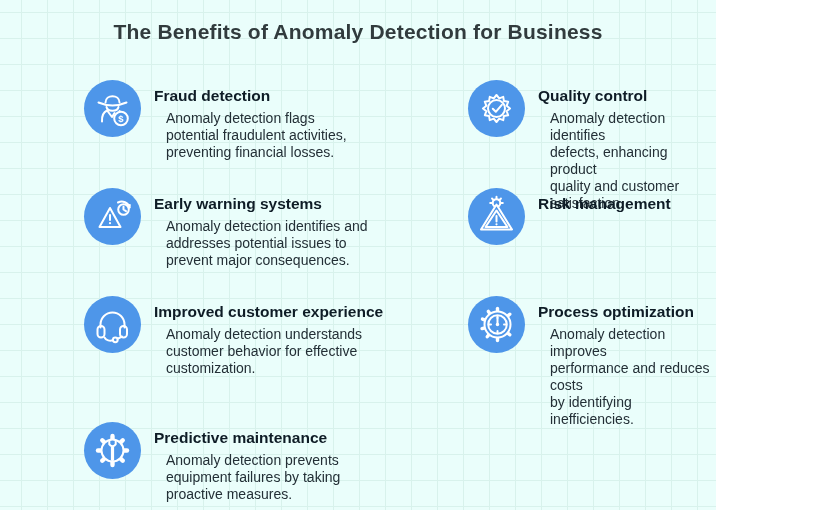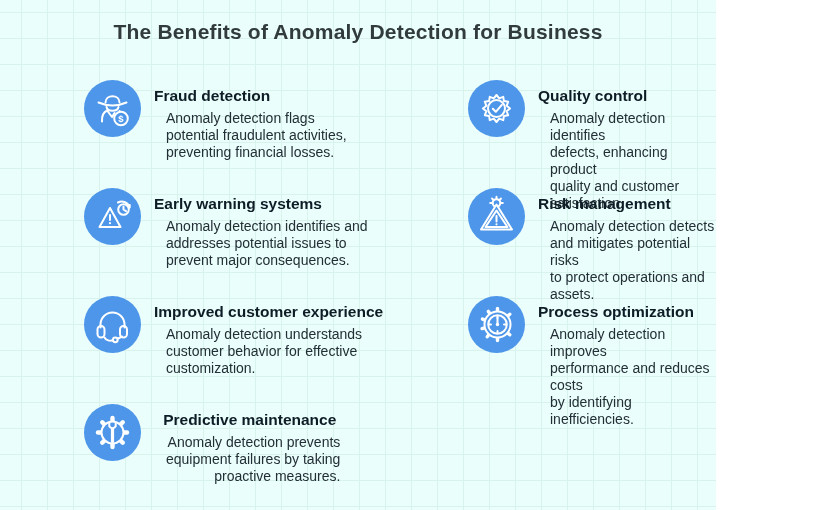--- a/index.html
+++ b/index.html
@@ -49,21 +49,21 @@
     line-height:17px;
     color:#232f36;
     white-space:pre-line;
   }
   #i0{left:84px;top:80px;}
   #i1{left:468px;top:80px;}
   #i2{left:84px;top:188px;}
   #i3{left:468px;top:188px;}
   #i4{left:84px;top:296px;}
   #i5{left:468px;top:296px;}
-  #i6{left:84px;top:404px;text-align:right;}
+  #i6{left:84px;top:422px;}
   .glyph{stroke:#fff;stroke-width:2;fill:none;stroke-linecap:round;stroke-linejoin:round;}
 </style>
 </head>
 <body>
 
 <div class="canvas">
 
   <div class="title">The Benefits of Anomaly Detection for Business</div>
 
   <div class="item" id="i0">
@@ -138,23 +138,20 @@
           <circle cx="28.5" cy="15" r="3.8"></circle>
           <path d="M28.5 16.5 L44 41.5 L13 41.5 Z" fill="#4e96e9"></path>
           <path d="M28.5 22.5 L39.5 39 L17.5 39 Z"></path>
           <path d="M28.5 28 V33.5"></path>
           <circle cx="28.5" cy="36.3" r="1.1" fill="#fff" stroke="none"></circle>
         </g>
       </svg>
     </div>
     <div class="item-text">
       <h3 class="item-title">Risk management</h3>
-      <p class="item-body">Anomaly detection detects
-and mitigates potential risks
-to protect operations and assets.</p>
     </div>
   </div>
 
   <div class="item" id="i4">
     <div class="icon-circle">
       <svg viewBox="0 0 57 57" width="57" height="57">
         <g class="glyph">
           <path d="M16.5 31.5 V28.5 a12 12 0 0 1 24 0 V31.5"></path>
           <rect x="13.5" y="30" width="7" height="11.5" rx="3.5"></rect>
           <rect x="36" y="30" width="7" height="11.5" rx="3.5"></rect>

